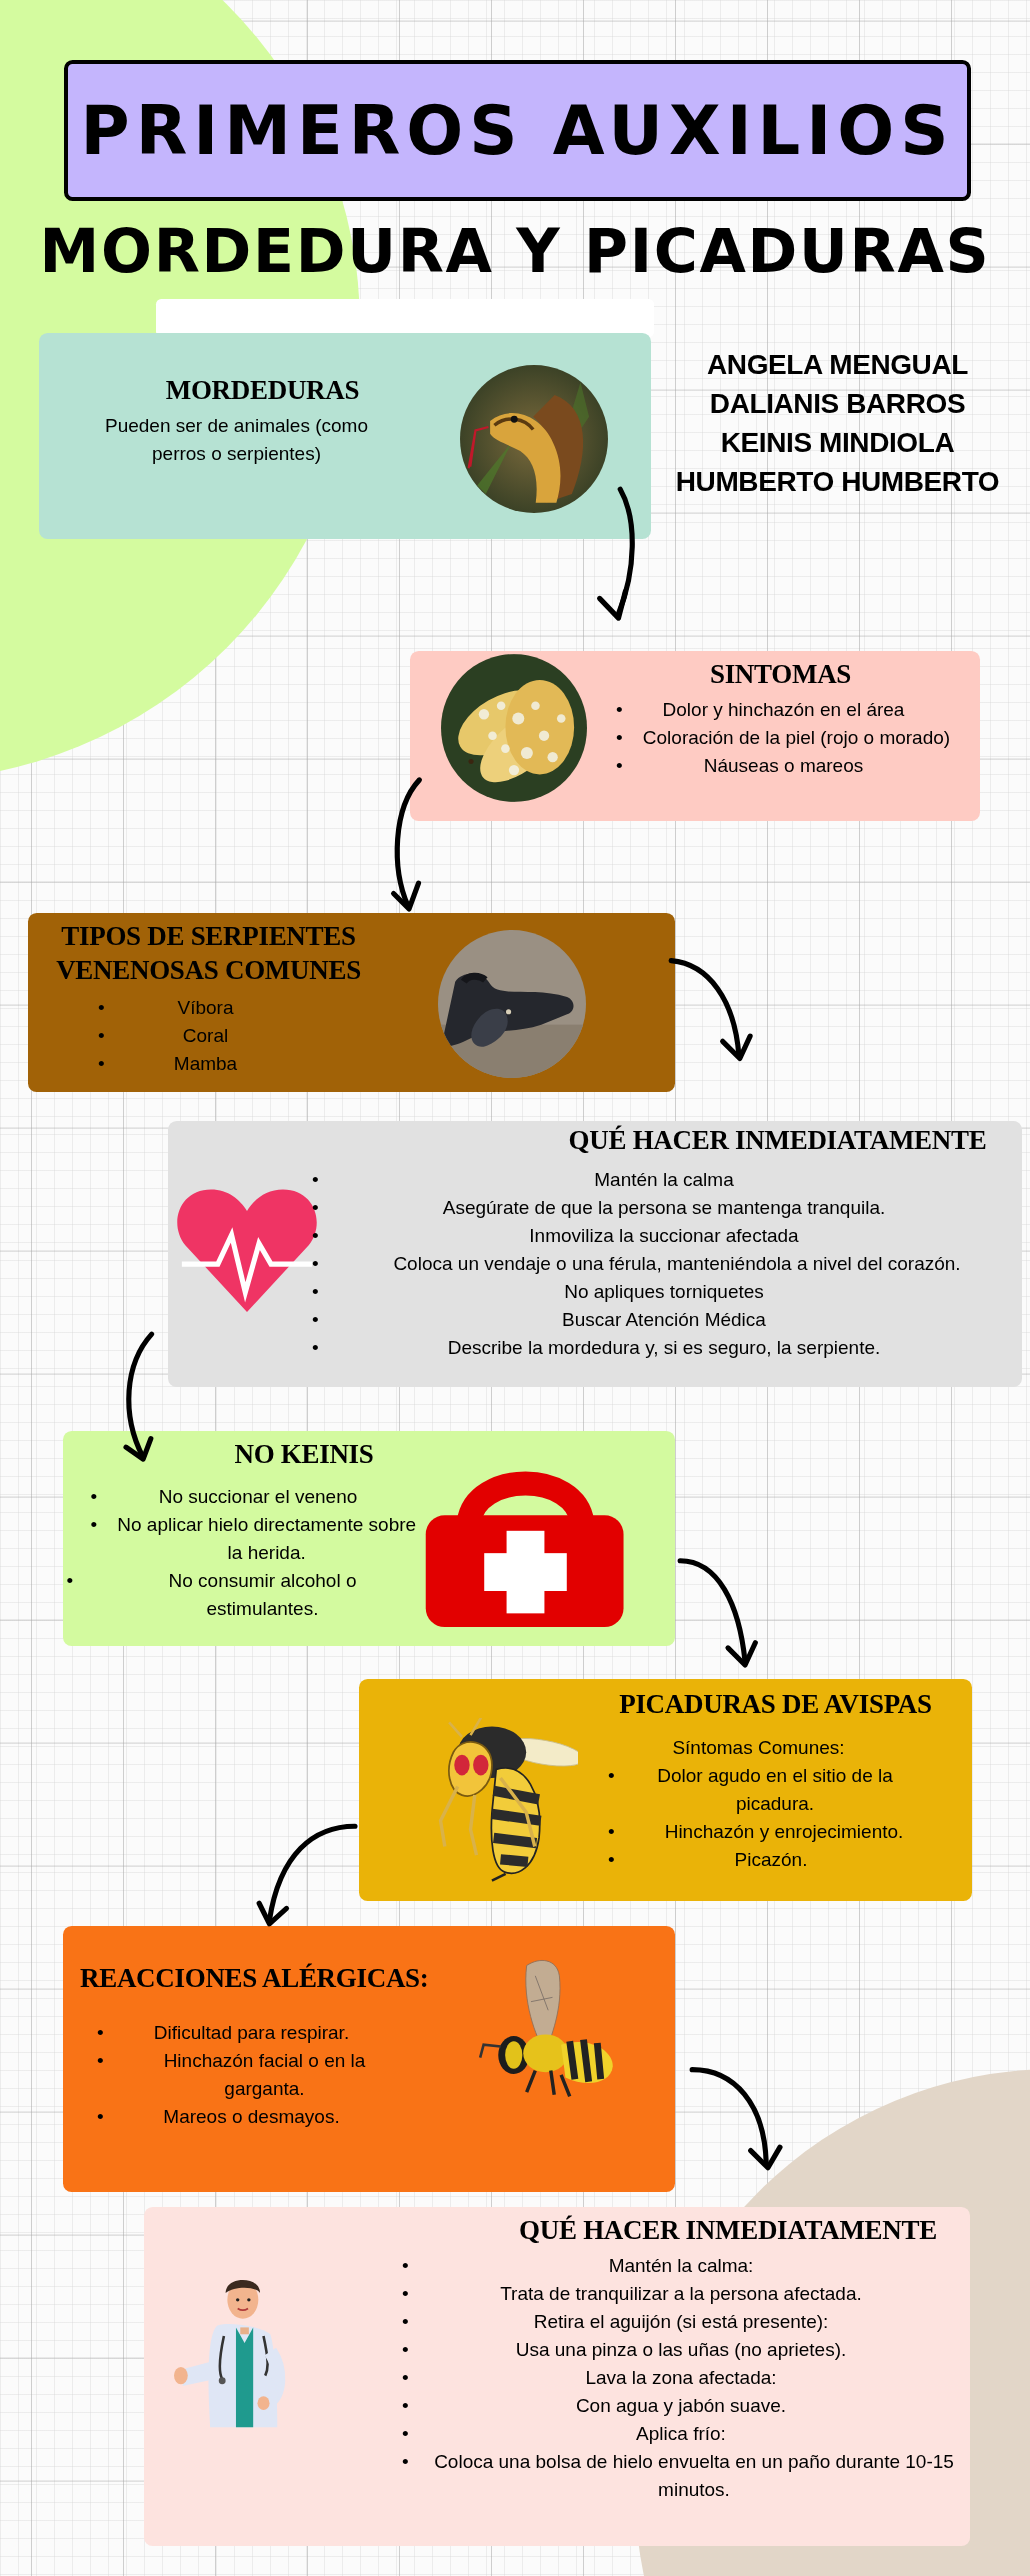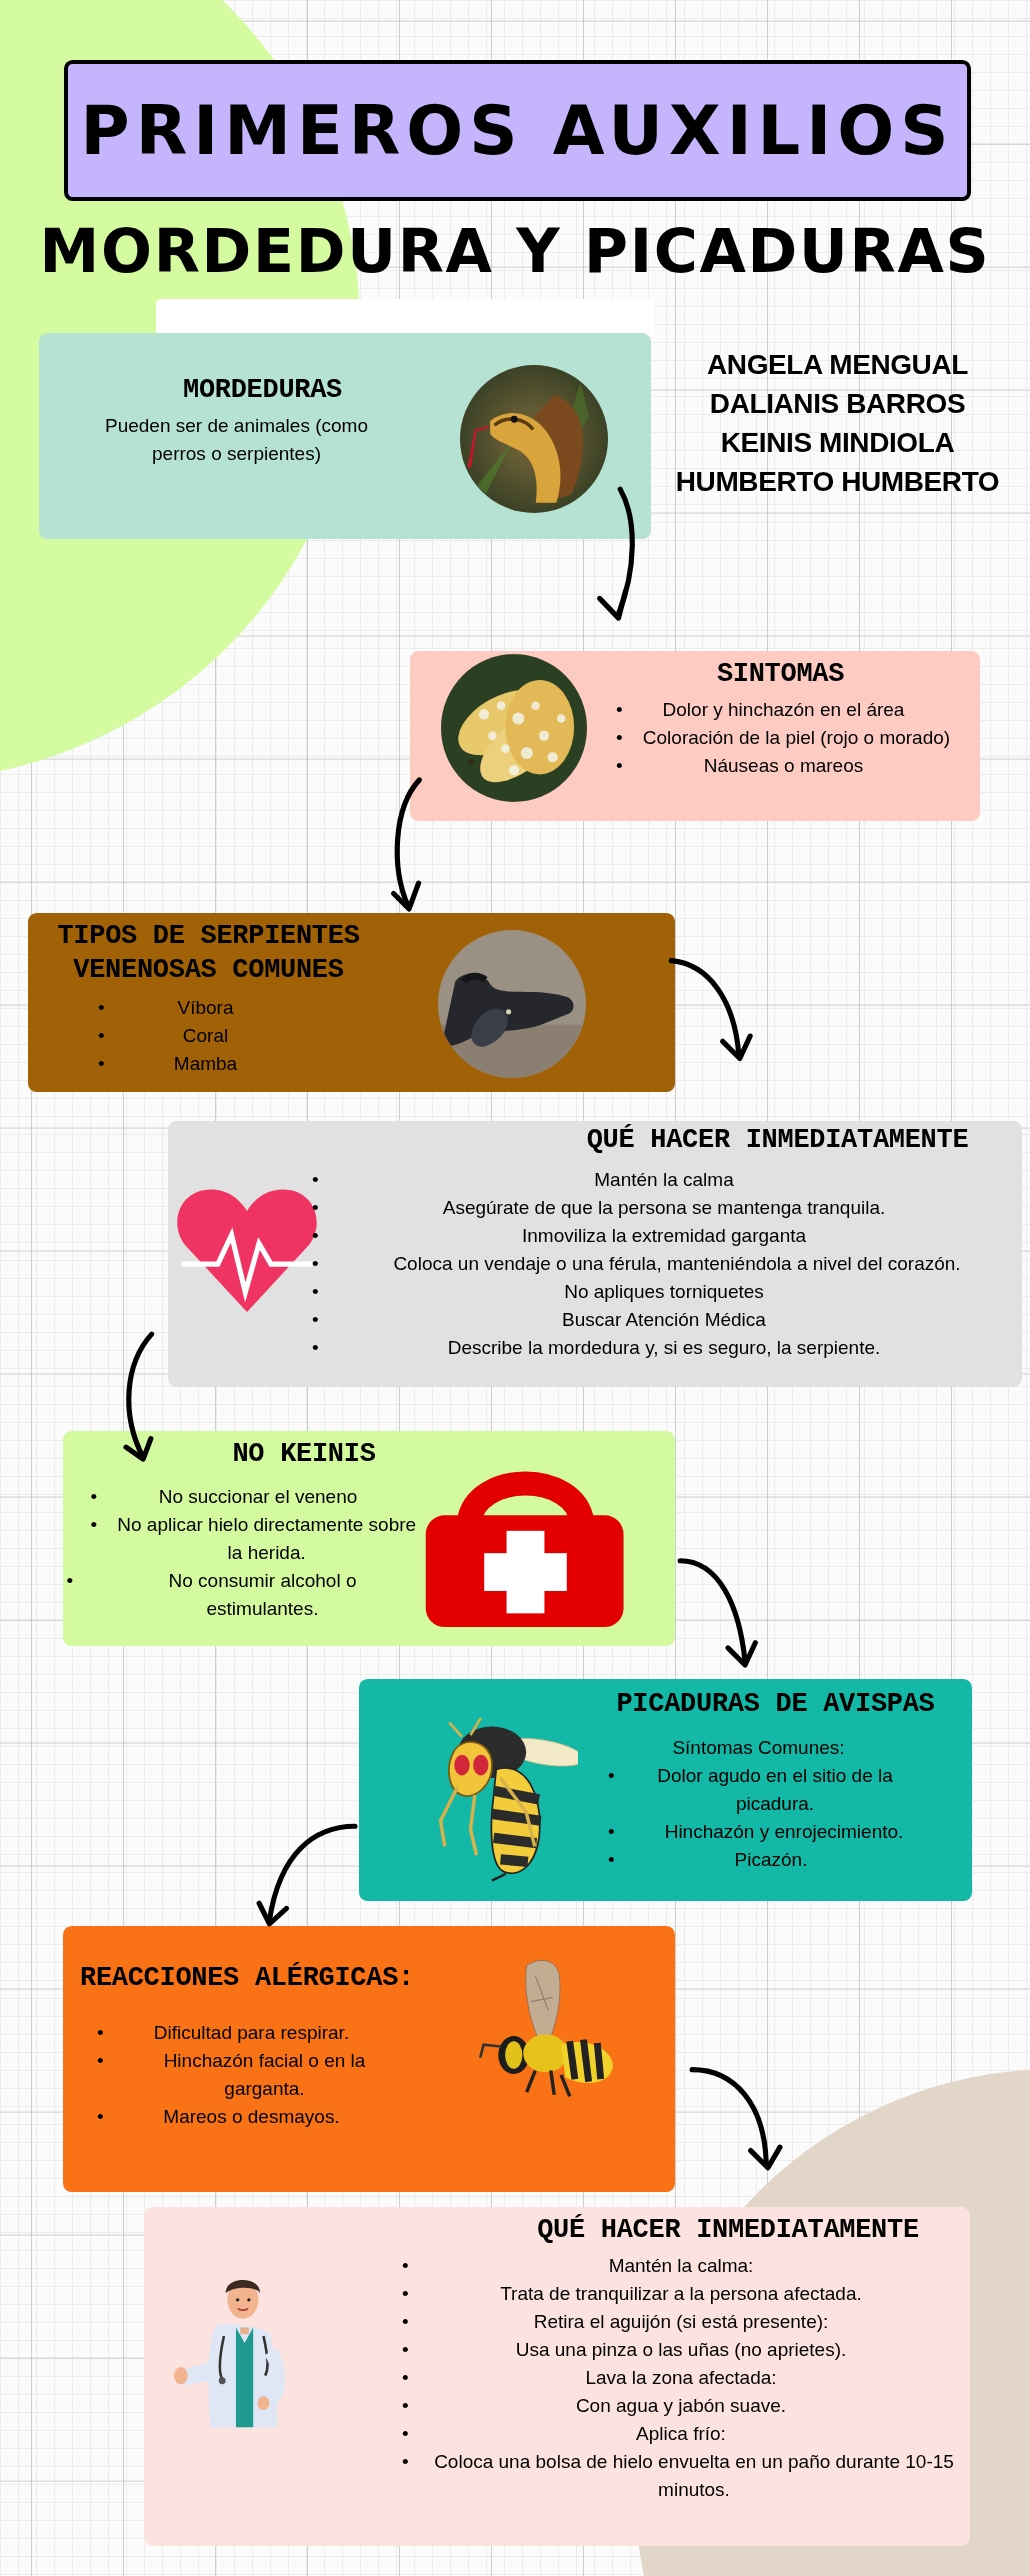--- a/index.html
+++ b/index.html
@@ -31,21 +31,21 @@
     font-size: 67px; letter-spacing: 6px;
   }
   .subtitle {
     position: absolute; left: 0; top: 216px; width: 1030px; text-align: center; z-index: 2;
     font-family: "DejaVu Sans", sans-serif; font-weight: bold; font-size: 60px; letter-spacing: 1.7px;
   }
   .white-patch { position:absolute; left: 156px; top: 299px; width: 498px; height: 38px; background:#fff; z-index:1; border-radius: 5.2px; }
 
   .card { position: absolute; border-radius: 8.6px; z-index: 2; }
   .card h2 {
-    font-family: Liberation Mono, monospace; font-weight: bold; font-size: 27px; line-height: 1.25;
+    font-family: Liberation Serif, serif; font-weight: bold; font-size: 27px; line-height: 1.25;
     letter-spacing: -0.3px;
   }
   .card p, .card li { font-size: 19px; line-height: 28px; }
   .card ul { list-style: none; }
   .card li { position: relative; text-align: center; }
   .card li .bullet { position: absolute; left: 0; top: 0; font-size: 19px; }
 
   .photo-circle { position: absolute; border-radius: 50%; overflow: hidden; z-index: 3; }
 
   .authors {
@@ -167,21 +167,21 @@
 
 <div class="card" style="left:168px; top:1121px; width:854px; height:266px; background:#e1e1e1;">
   <h2 style="position:absolute; left:369px; top:2.6px; width:481px; text-align:center;">QUÉ HACER INMEDIATAMENTE</h2>
   <svg style="position:absolute; left:6.9px; top:64px;" width="144" height="129" viewBox="0 0 168 150">
     <path d="M84 148 L12 70 C-8 45 5 5 42 5 C62 5 76 17 84 30 C92 17 106 5 126 5 C163 5 176 45 156 70 Z" fill="#ef3464"></path>
     <polyline points="8,92 50,92 66,58 82,125 98,68 112,92 160,92" stroke="#fff" stroke-width="6" fill="none" stroke-linejoin="miter"></polyline>
   </svg>
   <ul style="position:absolute; left:144px; top:45px; width:704px;">
     <li><span class="bullet">•</span><span>Mantén la calma</span></li>
     <li><span class="bullet">•</span><span>Asegúrate de que la persona se mantenga tranquila.</span></li>
-    <li><span class="bullet">•</span><span>Inmoviliza la extremidad garganta</span></li>
+    <li><span class="bullet">•</span><span>Inmoviliza la succionar afectada</span></li>
     <li style="padding-left:26px;"><span class="bullet">•</span><span>Coloca un vendaje o una férula, manteniéndola a nivel del corazón.</span></li>
     <li><span class="bullet">•</span><span>No apliques torniquetes</span></li>
     <li><span class="bullet">•</span><span>Buscar Atención Médica</span></li>
     <li><span class="bullet">•</span><span>Describe la mordedura y, si es seguro, la serpiente.</span></li>
   </ul>
 </div>
 
 <svg class="arrow" style="left:112px; top:1329px;" width="52" height="137" viewBox="0 0 60 160">
   <path d="M46 6 C15 40 10 100 36 150" stroke="#000" stroke-width="6" fill="none" stroke-linecap="round"></path>
   <path d="M16 138 L36 152 L45 128" stroke="#000" stroke-width="6" fill="none" stroke-linecap="round" stroke-linejoin="round"></path>
@@ -200,21 +200,21 @@
     <rect x="96" y="80" width="44" height="96" fill="#fff"></rect>
     <rect x="70" y="106" width="96" height="44" fill="#fff"></rect>
   </svg>
 </div>
 
 <svg class="arrow" style="left:675px; top:1552px;" width="94" height="120" viewBox="0 0 110 140">
   <path d="M6 10 C50 10 75 60 82 128" stroke="#000" stroke-width="6" fill="none" stroke-linecap="round"></path>
   <path d="M62 112 L82 132 L94 106" stroke="#000" stroke-width="6" fill="none" stroke-linecap="round" stroke-linejoin="round"></path>
 </svg>
 
-<div class="card" style="left:359px; top:1679px; width:613px; height:222px; background:#14b8a6;">
+<div class="card" style="left:359px; top:1679px; width:613px; height:222px; background:#eab308;">
   <svg style="position:absolute; left:64px; top:39px;" width="155" height="167" viewBox="0 0 180 195">
     <ellipse cx="140" cy="40" rx="48" ry="14" fill="#f3ebc8" stroke="#c9bd8c" transform="rotate(10 140 40)"></ellipse>
     <ellipse cx="80" cy="40" rx="40" ry="30" fill="#2b2b2b"></ellipse>
     <path d="M85 60 C120 50 140 90 135 140 C130 175 110 185 95 180 C80 175 78 140 80 110 Z" fill="#f2cc3a" stroke="#222" stroke-width="2"></path>
     <path d="M82 85 L135 95 M80 112 L137 120 M82 140 L132 146 M90 165 L122 168" stroke="#2b2b2b" stroke-width="12"></path>
     <path d="M35 40 C45 20 80 25 80 55 C80 80 60 95 45 90 C30 85 25 60 35 40 Z" fill="#f2c43a" stroke="#7a5a10" stroke-width="2"></path>
     <ellipse cx="45" cy="55" rx="9" ry="12" fill="#d2263a"></ellipse>
     <ellipse cx="67" cy="55" rx="9" ry="12" fill="#d2263a"></ellipse>
     <path d="M40 80 L20 120 L25 150 M60 90 L55 130 L62 160 M90 70 L120 110 L130 150" stroke="#d9b24a" stroke-width="4" fill="none"></path>
     <path d="M55 20 L70 -5 M45 22 L30 5" stroke="#d9b24a" stroke-width="3"></path>

